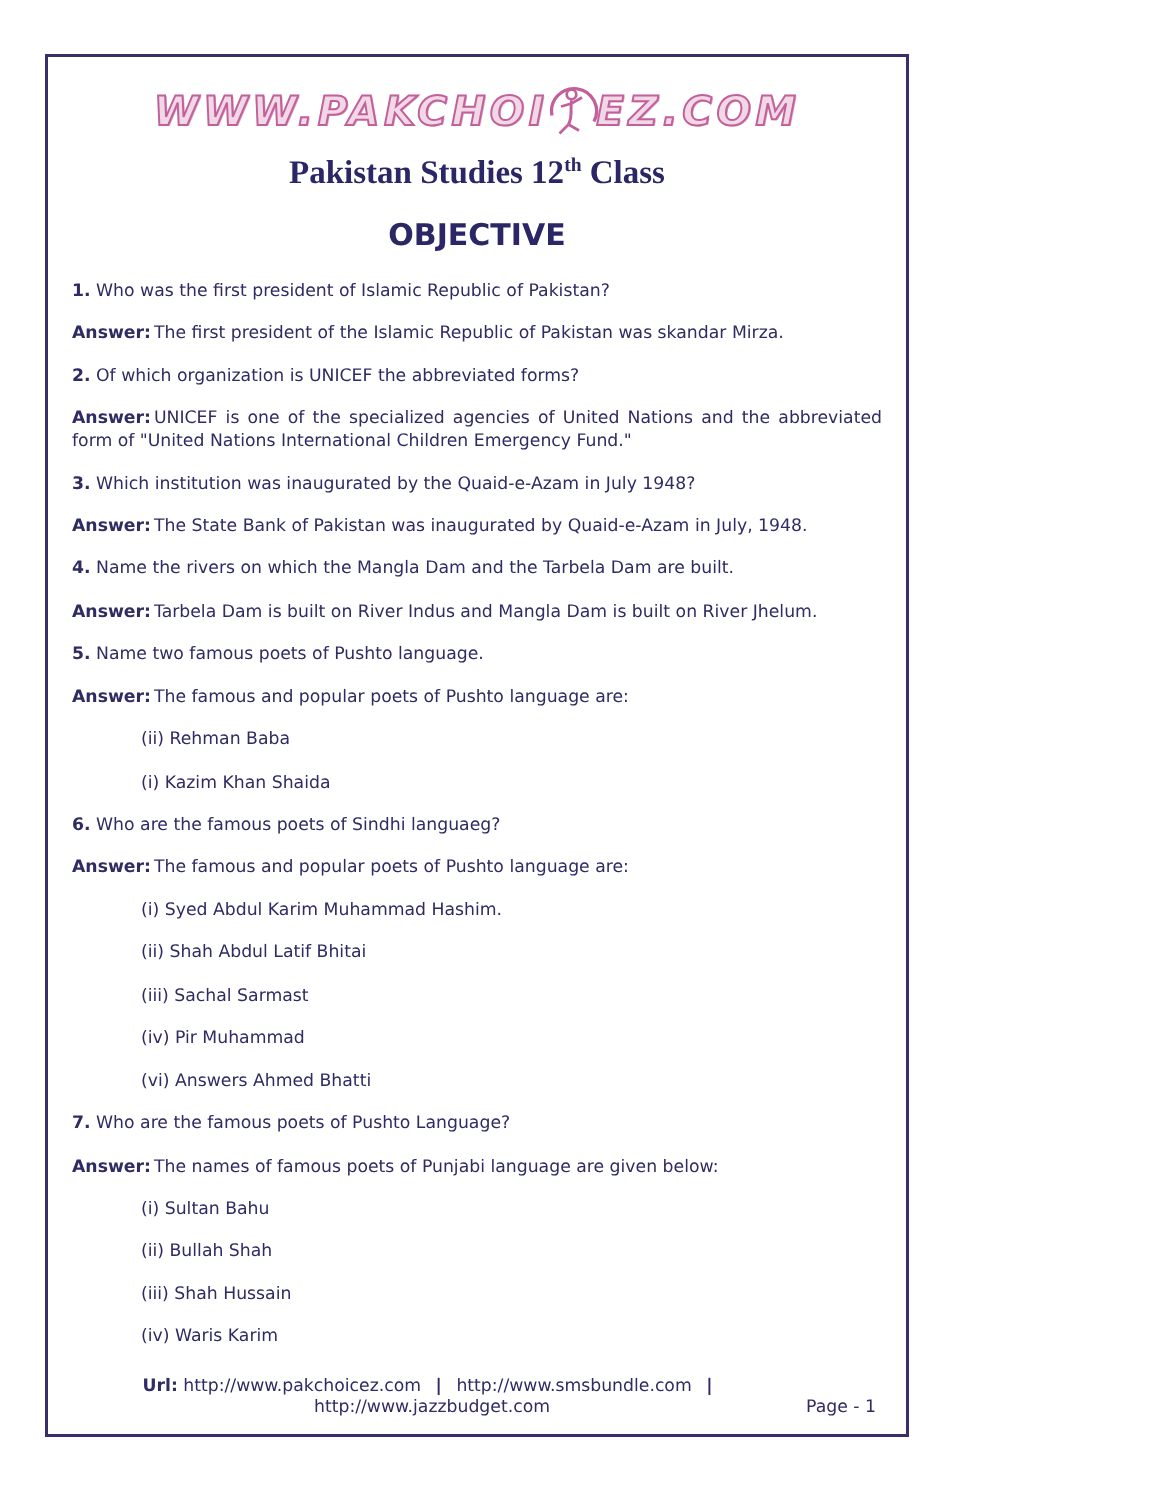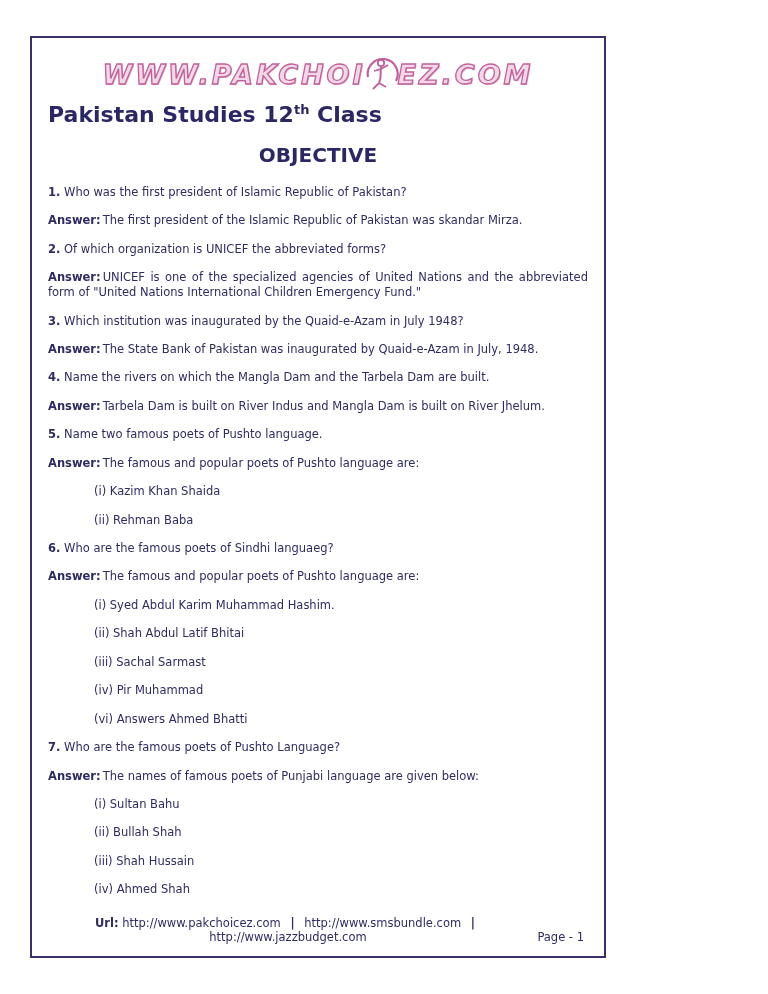--- a/index.html
+++ b/index.html
@@ -33,25 +33,26 @@
     font-style: italic;
     letter-spacing: 3px;
     color: #f2d7e7;
     -webkit-text-stroke: 1.3px #c2609b;
     text-shadow: 1px 1px 0 #d9a3c4;
     white-space: nowrap;
   }
   .logo-icon { width: 38px; height: 48px; margin: 0 -2px 6px -4px; flex: 0 0 auto; }
   
   .doc-title {
-    text-align: left;
+    text-align: center;
     font-size: 22px;
     font-weight: 700;
     color: #2b2766;
     margin-top: 2px;
+    font-family: Liberation Serif, serif;
   }
   .doc-title sup { font-size: 13px; }
   .objective {
     text-align: center;
     font-size: 20px;
     font-weight: 700;
     color: #2b2766;
     margin-top: 16px;
   }
   .section-heading {
@@ -124,39 +125,39 @@
         <p class="q-line"><span class="b">3.</span> <span>Which institution was inaugurated by the Quaid-e-Azam in July 1948?</span></p>
         <p class="a-line"><span class="b">Answer:</span><span>The State Bank of Pakistan was inaugurated by Quaid-e-Azam in July, 1948.</span></p>
       </div>
       <div class="qblock">
         <p class="q-line"><span class="b">4.</span> <span>Name the rivers on which the Mangla Dam and the Tarbela Dam are built.</span></p>
         <p class="a-line"><span class="b">Answer:</span><span>Tarbela Dam is built on River Indus and Mangla Dam is built on River Jhelum.</span></p>
       </div>
       <div class="qblock">
         <p class="q-line"><span class="b">5.</span> <span>Name two famous poets of Pushto language.</span></p>
         <p class="a-line"><span class="b">Answer:</span><span>The famous and popular poets of Pushto language are:</span></p>
+        <p class="item-line">(ii) Rehman Baba</p>
         <p class="item-line">(i) Kazim Khan Shaida</p>
-        <p class="item-line">(ii) Rehman Baba</p>
       </div>
       <div class="qblock">
         <p class="q-line"><span class="b">6.</span> <span>Who are the famous poets of Sindhi languaeg?</span></p>
         <p class="a-line"><span class="b">Answer:</span><span>The famous and popular poets of Pushto language are:</span></p>
         <p class="item-line">(i) Syed Abdul Karim Muhammad Hashim.</p>
         <p class="item-line">(ii) Shah Abdul Latif Bhitai</p>
         <p class="item-line">(iii) Sachal Sarmast</p>
         <p class="item-line">(iv) Pir Muhammad</p>
         <p class="item-line">(vi) Answers Ahmed Bhatti</p>
       </div>
       <div class="qblock">
         <p class="q-line"><span class="b">7.</span> <span>Who are the famous poets of Pushto Language?</span></p>
         <p class="a-line"><span class="b">Answer:</span><span>The names of famous poets of Punjabi language are given below:</span></p>
         <p class="item-line">(i) Sultan Bahu</p>
         <p class="item-line">(ii) Bullah Shah</p>
         <p class="item-line">(iii) Shah Hussain</p>
-        <p class="item-line">(iv) Ahmed Shah</p>
+        <p class="item-line">(iv) Waris Karim</p>
       </div>
     </div>
 
   <div class="footer">
     <div class="footer-links">
       <span class="b">Url:</span>
       <span>http://www.pakchoicez.com</span>
       <span class="sep">|</span>
       <span>http://www.smsbundle.com</span>
       <span class="sep">|</span>

